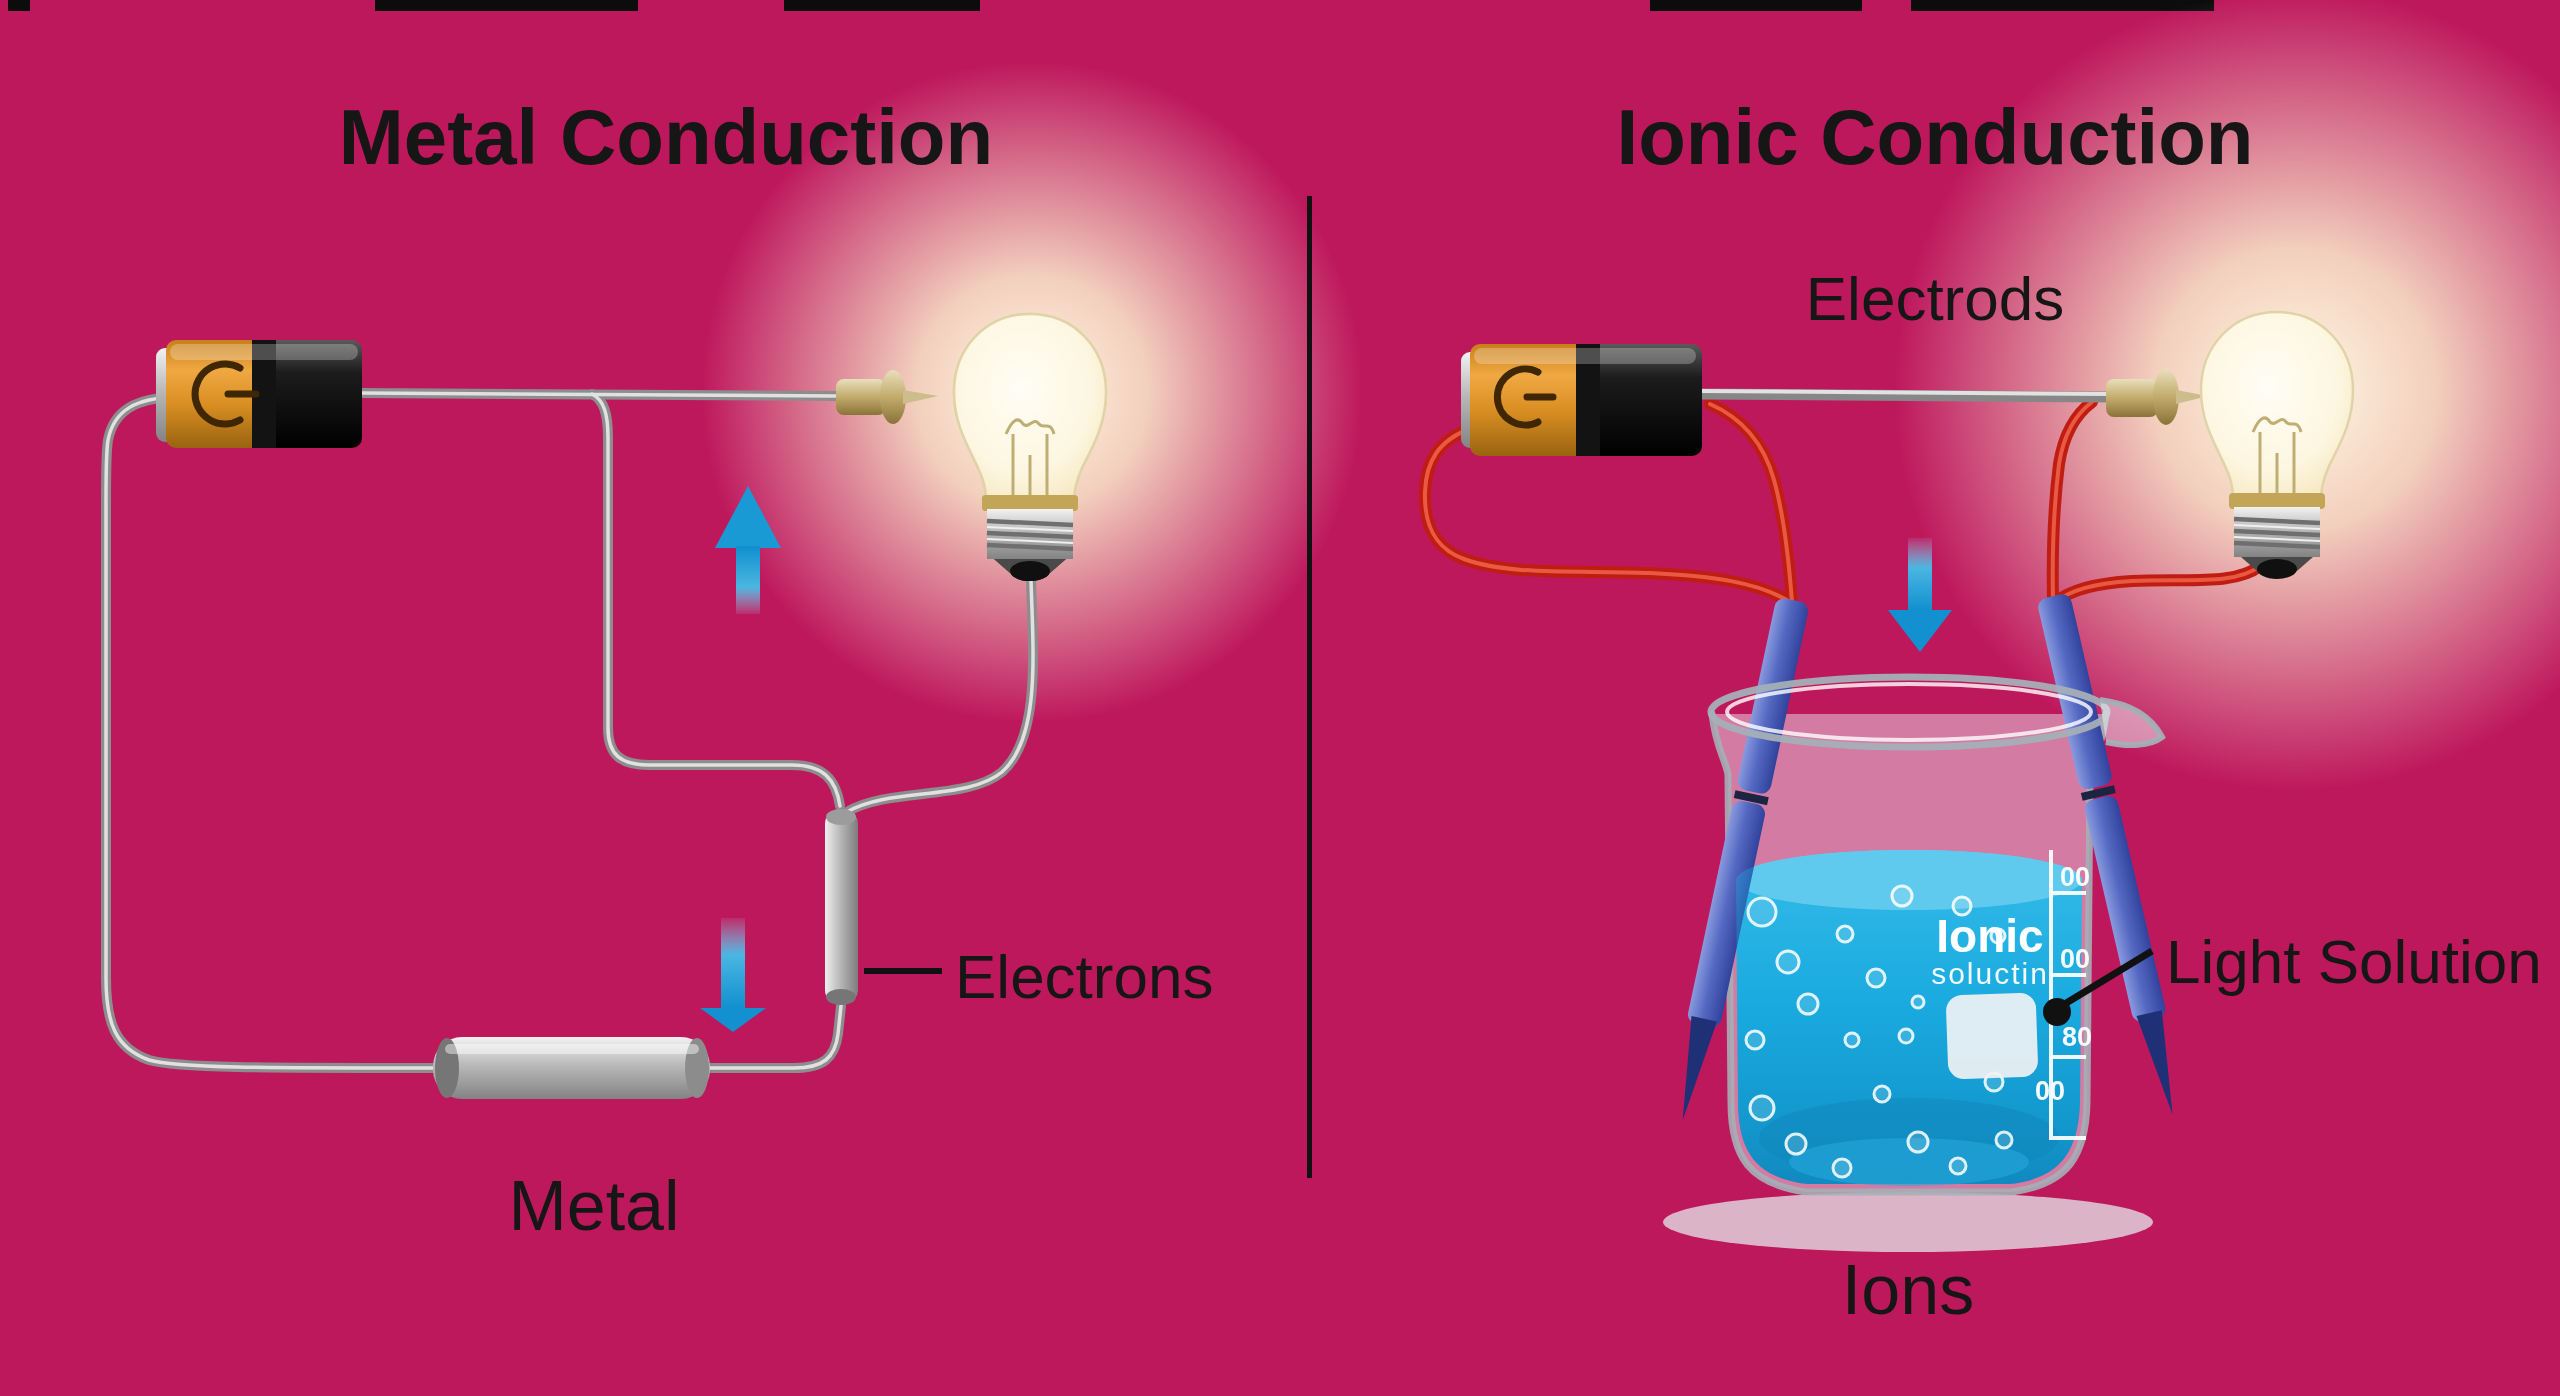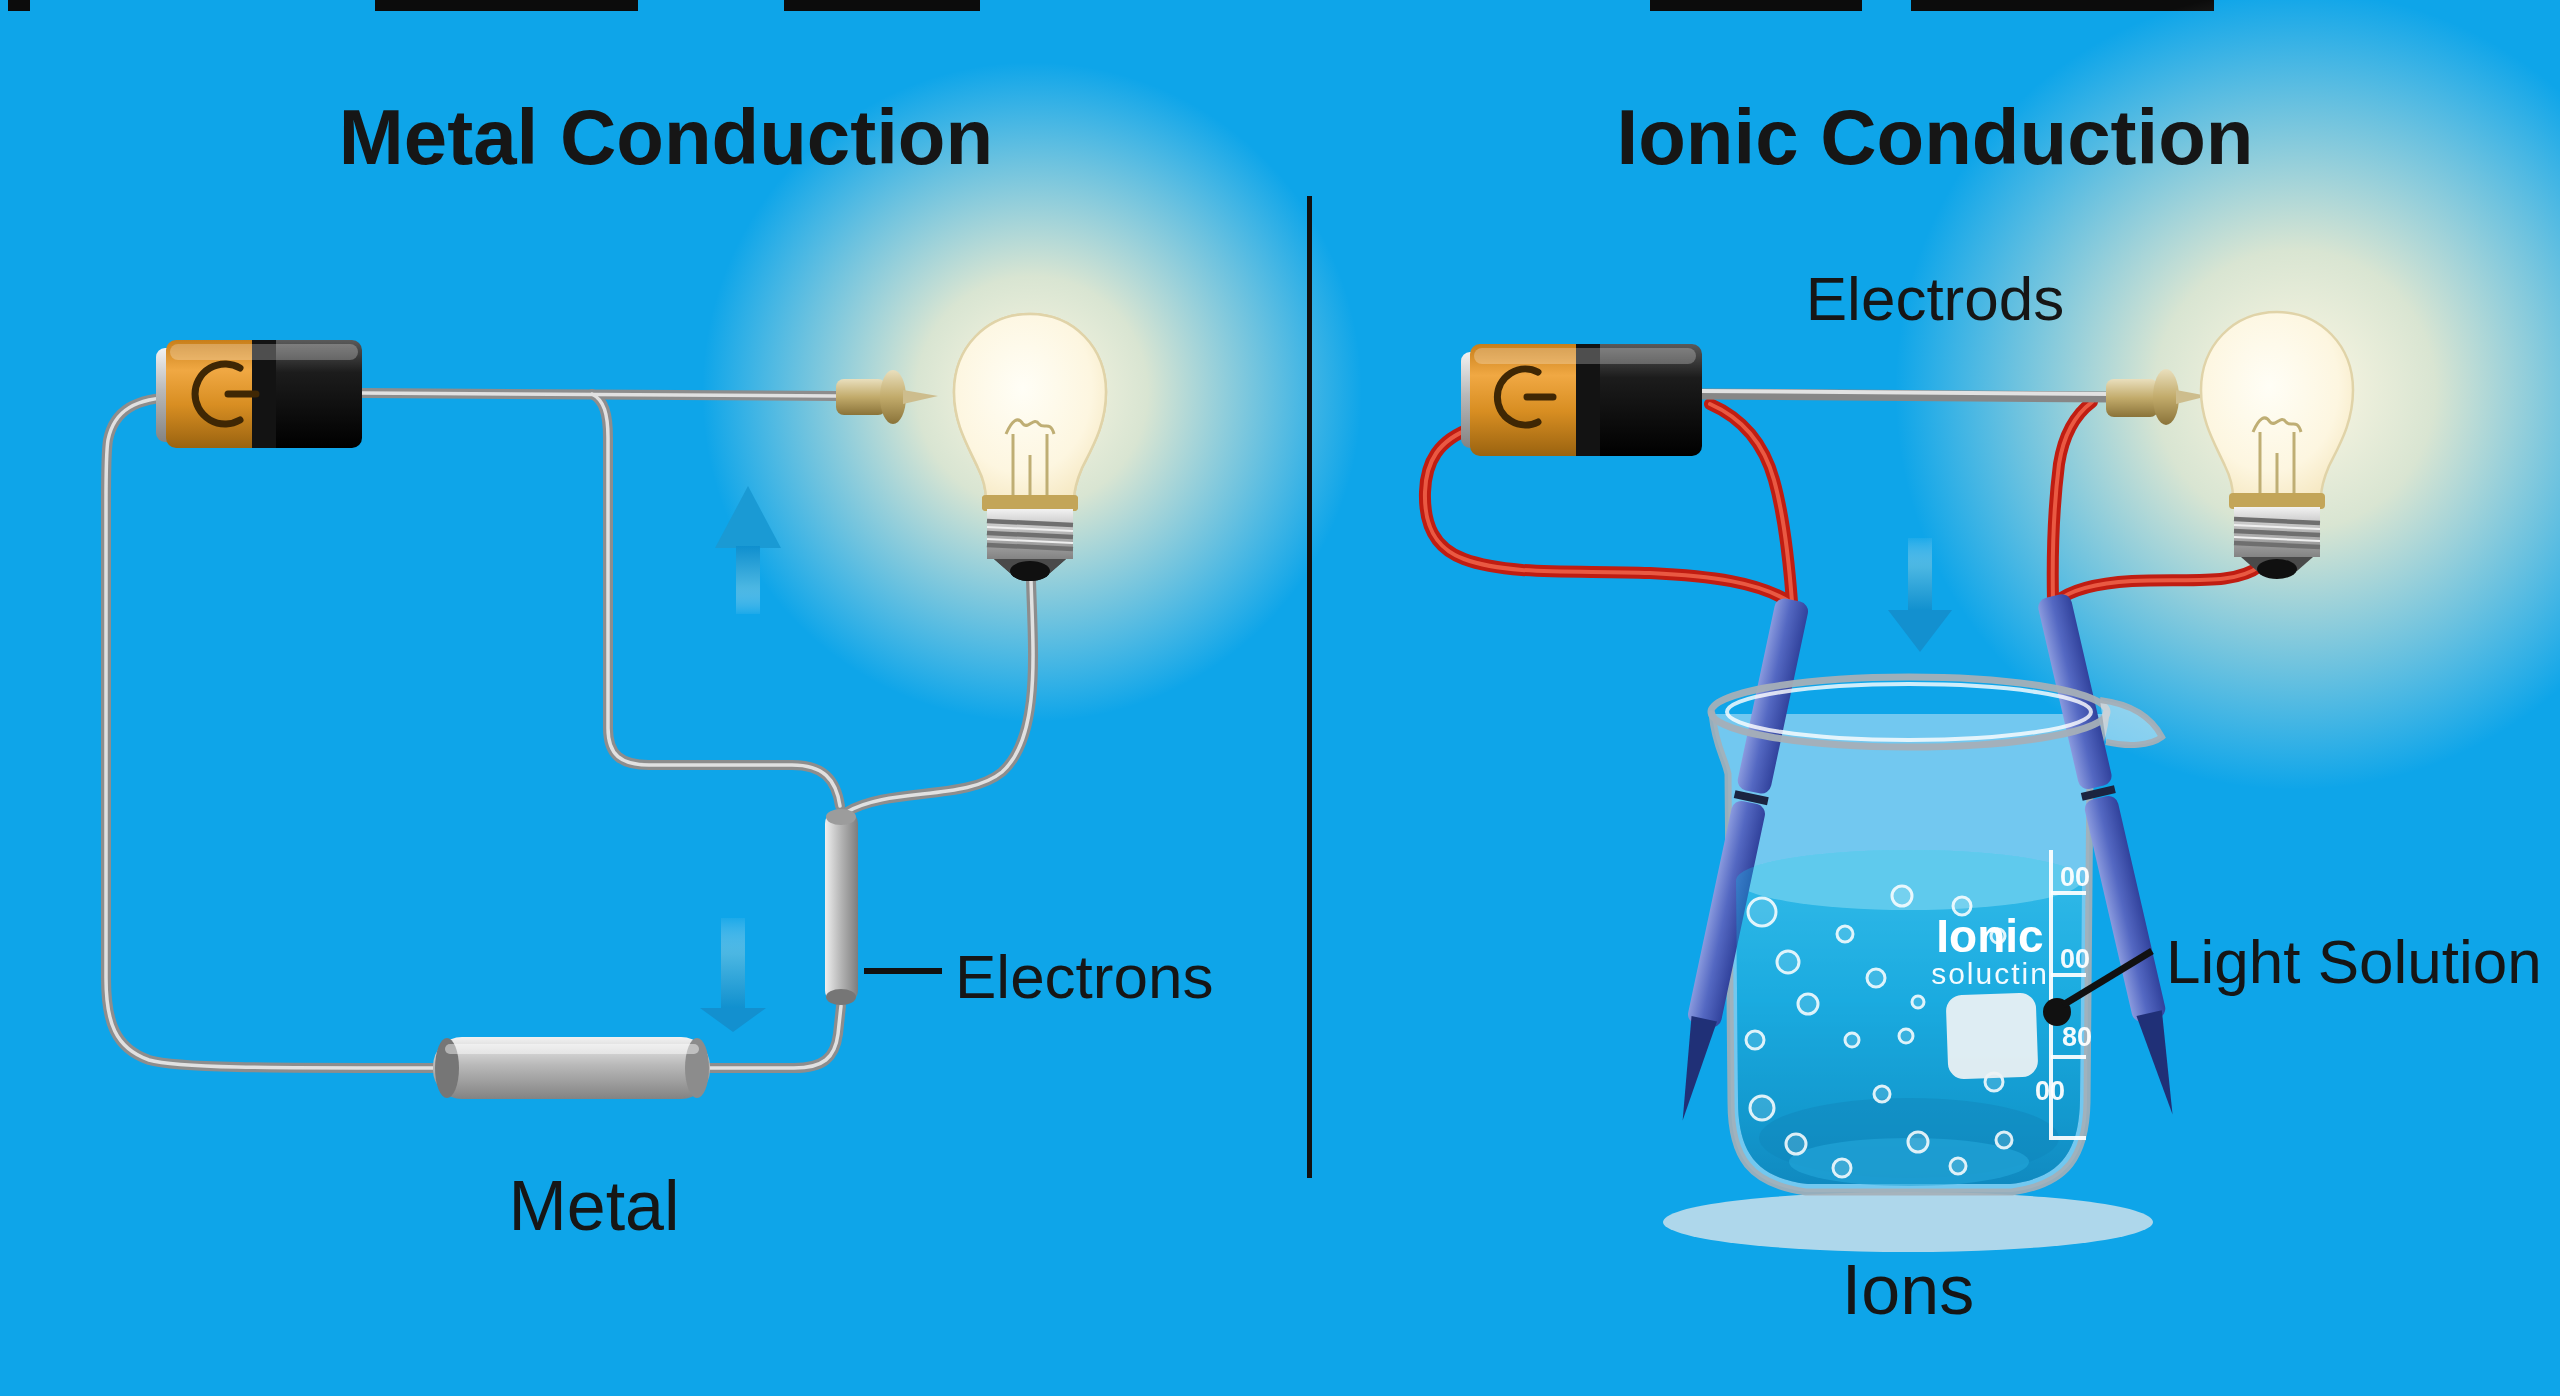--- a/index.html
+++ b/index.html
@@ -1,16 +1,16 @@
 <!DOCTYPE html>
 <html><head>
 <meta charset="utf-8">
 <style>
   html,body{margin:0;padding:0;background:#fff;}
-  .stage{position:relative;width:2560px;height:1396px;background:#0ea5e9;overflow:hidden;
+  .stage{position:relative;width:2560px;height:1396px;background:#be185d;overflow:hidden;
          font-family:"Liberation Sans",sans-serif;}
   svg{position:absolute;left:0;top:0;}
   text{fill:#161616;}
   .title{font-size:78px;font-weight:bold;}
   .lbl{font-size:62px;}
   .lbl-lg{font-size:70px;}
   .beaker-t1{font-size:46px;font-weight:bold;fill:#ffffff;}
   .beaker-t2{font-size:30px;fill:#f2fbff;letter-spacing:2px;}
   .grad-lbl{font-size:27px;fill:#ffffff;opacity:.95;font-weight:bold;}
 </style>

